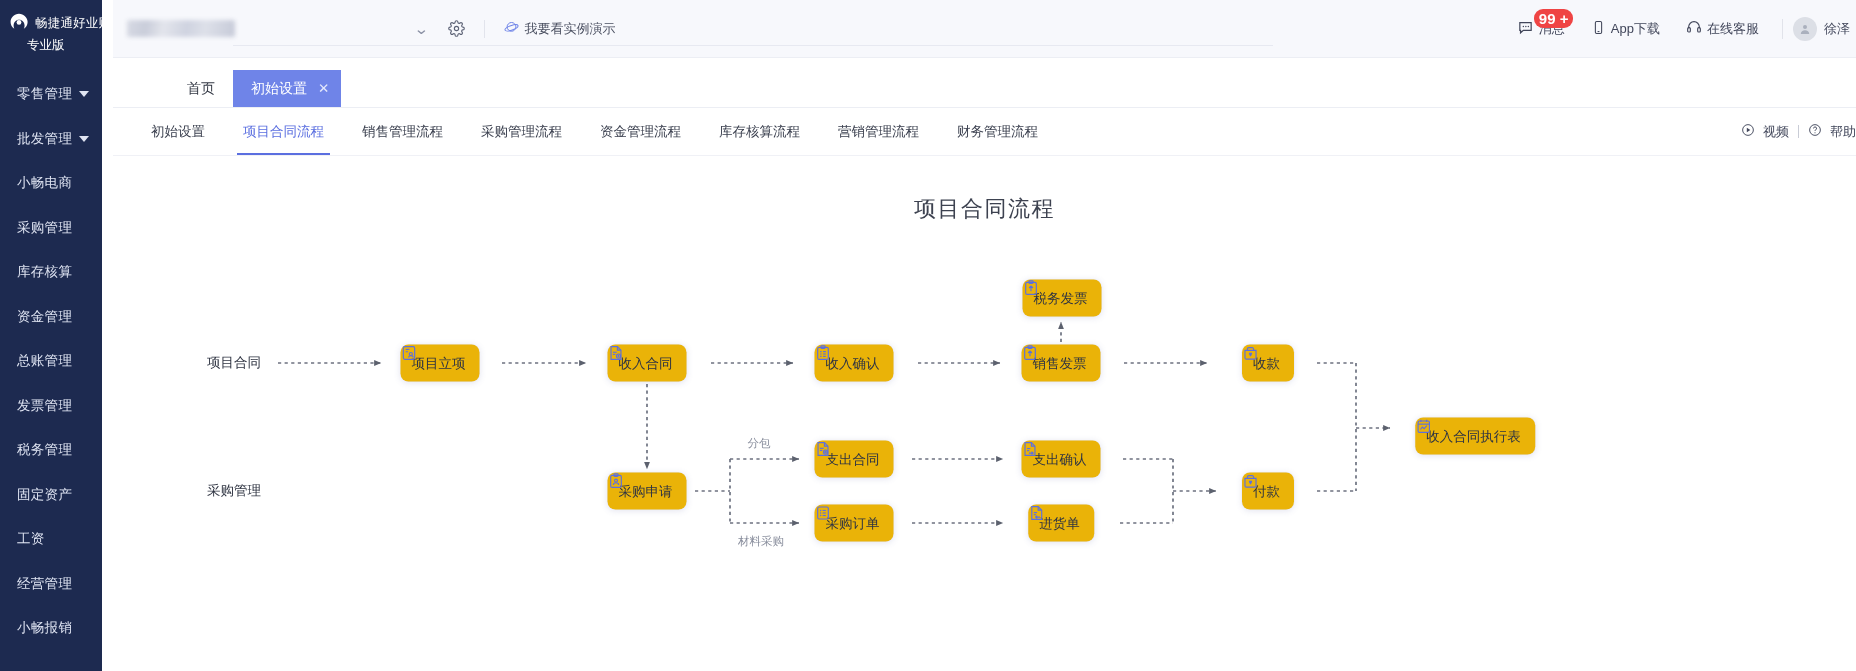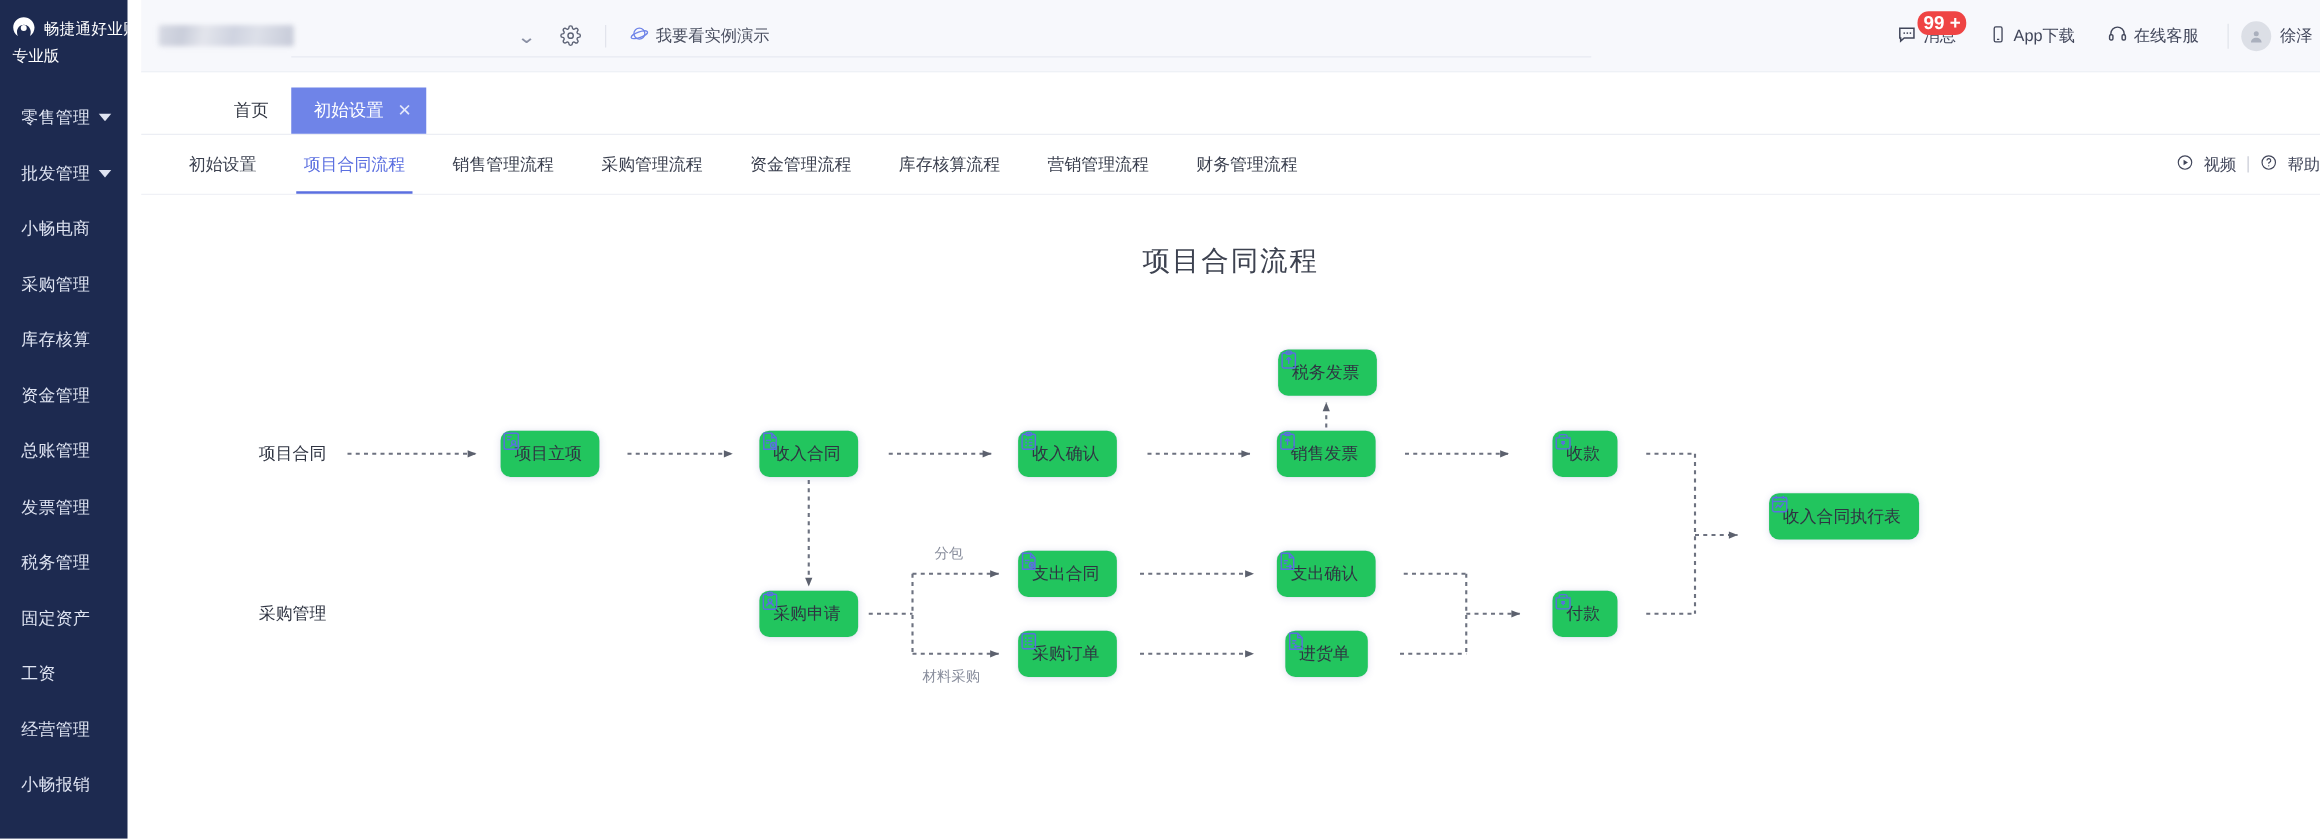--- a/index.html
+++ b/index.html
@@ -25,21 +25,21 @@
   .logo-row { display: flex; align-items: center; gap: 5px; }
   .logo-mark {
     width: 22px; height: 22px; flex: none;
     display: flex; align-items: center; justify-content: center;
   }
   .logo-text {
     color: #ffffff; font-size: 12.5px; letter-spacing: .2px;
     white-space: nowrap; font-weight: 500;
   }
   .logo-sub {
-    color: #ffffff; font-size: 12.5px; margin-top: 3px; margin-left: 2px;
+    color: #ffffff; font-size: 12.5px; margin-top: 3px; margin-left: 19px;
     font-weight: 500;
   }
   .nav { margin-top: 4px; }
   .nav-item {
     height: 44.5px; display: flex; align-items: center;
     color: #dfe4f2; font-size: 13.5px; padding-left: 17px;
     cursor: pointer; white-space: nowrap; letter-spacing: .3px;
   }
   .caret {
     display: inline-block; margin-left: 7px;
@@ -159,21 +159,21 @@
     position: absolute; left: 0; right: 0; top: 38px;
     text-align: center; font-size: 22px; color: #3d4250;
     letter-spacing: 1.5px;
   }
   .flow { position: absolute; left: 0; top: 0; width: 1743px; height: 515px; }
   .flow svg { position: absolute; left: 0; top: 0; overflow: visible; }
 
   .node {
     position: absolute;
     height: 37px;
-    background: #22c55e;
+    background: #eab308;
     border-radius: 8px;
     box-shadow: 0 1px 6px rgba(84,96,160,.16), 0 0 0 .5px rgba(150,160,200,.10);
     display: flex; align-items: center;
     padding: 0 14px 0 11px; gap: 8px;
     font-size: 13.5px; color: #2f3442;
     white-space: nowrap; cursor: pointer;
     transform: translate(-50%, -50%);
   }
   .node .ico { width: 17px; height: 17px; flex: none; display: block; }
   .rowlabel {
@@ -489,21 +489,21 @@
 
       <div class="node" style="left:1155px; top:207px;">
         <svg class="ico" viewBox="0 0 24 24" fill="none" stroke="#5b6fe0" stroke-width="1.6">
           <path d="M4.2 8.2h15.6v10.4a2 2 0 0 1-2 2H6.2a2 2 0 0 1-2-2z"></path>
           <path d="M7.6 8.2V6.5a2 2 0 0 1 2-2h4.8a2 2 0 0 1 2 2v1.7"></path>
           <path d="M12 11.6v5M9.8 12.6h4.4M9.8 14.4h4.4"></path>
         </svg>
         <span>收款</span>
       </div>
 
-      <div class="node" style="left:1362px; top:257px;">
+      <div class="node" style="left:1362px; top:280px;">
         <svg class="ico" viewBox="0 0 24 24" fill="none" stroke="#5b6fe0" stroke-width="1.6">
           <rect x="4" y="5" width="16" height="16" rx="2"></rect>
           <path d="M4 9.4h16"></path>
           <path d="M8 3v3.4M16 3v3.4"></path>
           <path d="M7.4 17l2.6-3.6 2.6 2.4 3.8-4.4"></path>
         </svg>
         <span>收入合同执行表</span>
       </div>
 
       <div class="node" style="left:534px; top:335px;">

